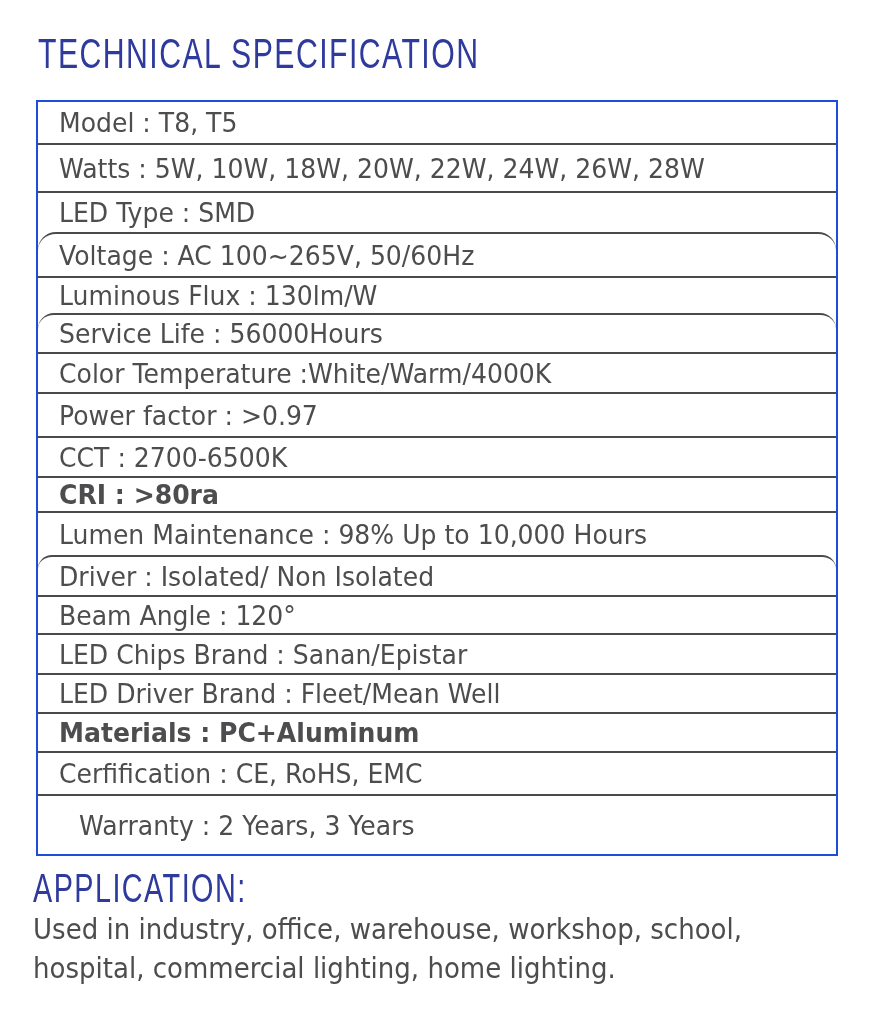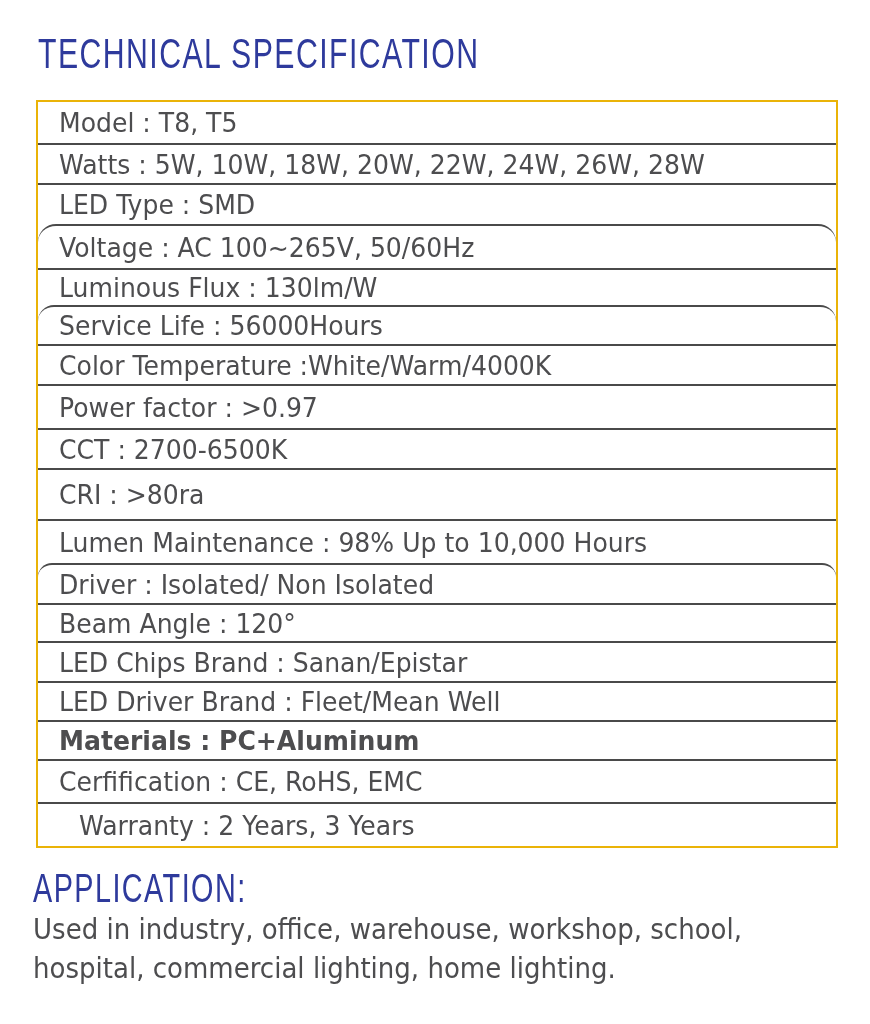--- a/index.html
+++ b/index.html
@@ -35,21 +35,21 @@
       left: 33px;
       top: 866px;
       font-size: 40px;
       transform: scaleX(0.72);
     }
     .spec-table {
       position: absolute;
       left: 36px;
       top: 100px;
       width: 802px;
-      border: 2px solid #eab308;
+      border: 2px solid #1d4ed8;
       box-sizing: border-box;
     }
     .spec-row {
       border-top: 2px solid #4a4a4a;
       box-sizing: border-box;
       display: flex;
       align-items: center;
       padding-left: 21px;
       overflow: hidden;
     }
@@ -86,21 +86,21 @@
   </style>
 </head>
 <body>
 
 <h1 class="heading spec">TECHNICAL SPECIFICATION</h1>
 
 <div class="spec-table" id="spec-table">
     <div class="spec-row" style="height: 41px;">
       <span class="spec-text">Model : T8, T5</span>
     </div>
-    <div class="spec-row" style="height: 40px;">
+    <div class="spec-row" style="height: 48px;">
       <span class="spec-text">Watts : 5W, 10W, 18W, 20W, 22W, 24W, 26W, 28W</span>
     </div>
     <div class="spec-row" style="height: 41px;">
       <span class="spec-text">LED Type : SMD</span>
     </div>
     <div class="spec-row" style="height: 44px; border-radius: 18px;">
       <span class="spec-text">Voltage : AC 100~265V, 50/60Hz</span>
     </div>
     <div class="spec-row" style="height: 37px; padding-left: 21px;">
       <span class="spec-text">Luminous Flux : 130lm/W</span>
@@ -110,21 +110,21 @@
     </div>
     <div class="spec-row" style="height: 40px;">
       <span class="spec-text">Color Temperature :White/Warm/4000K</span>
     </div>
     <div class="spec-row" style="height: 44px;">
       <span class="spec-text">Power factor : &gt;0.97</span>
     </div>
     <div class="spec-row" style="height: 40px;">
       <span class="spec-text">CCT : 2700-6500K</span>
     </div>
-    <div class="spec-row" style="height: 51px;">
+    <div class="spec-row" style="height: 35px; font-weight: bold;">
       <span class="spec-text">CRI : &gt;80ra</span>
     </div>
     <div class="spec-row" style="height: 44px;">
       <span class="spec-text">Lumen Maintenance : 98% Up to 10,000 Hours</span>
     </div>
     <div class="spec-row" style="height: 40px; border-radius: 14px;">
       <span class="spec-text">Driver : Isolated/ Non Isolated</span>
     </div>
     <div class="spec-row" style="height: 38px;">
       <span class="spec-text">Beam Angle : 120°</span>
@@ -134,21 +134,21 @@
     </div>
     <div class="spec-row" style="height: 39px;">
       <span class="spec-text">LED Driver Brand : Fleet/Mean Well</span>
     </div>
     <div class="spec-row" style="height: 39px; font-weight: bold;">
       <span class="spec-text">Materials : PC+Aluminum</span>
     </div>
     <div class="spec-row" style="height: 43px;">
       <span class="spec-text">Cerfification : CE, RoHS, EMC</span>
     </div>
-    <div class="spec-row" style="height: 44px; padding-left: 41px;">
+    <div class="spec-row" style="height: 60px; padding-left: 41px;">
       <span class="spec-text">Warranty : 2 Years, 3 Years</span>
     </div>
   </div>
 
 <h2 class="heading app">APPLICATION:</h2>
 
 <p class="app-text">
   <span>Used in industry, office, warehouse, workshop, school,</span>
   <span>hospital, commercial lighting, home lighting.</span>
 </p>

